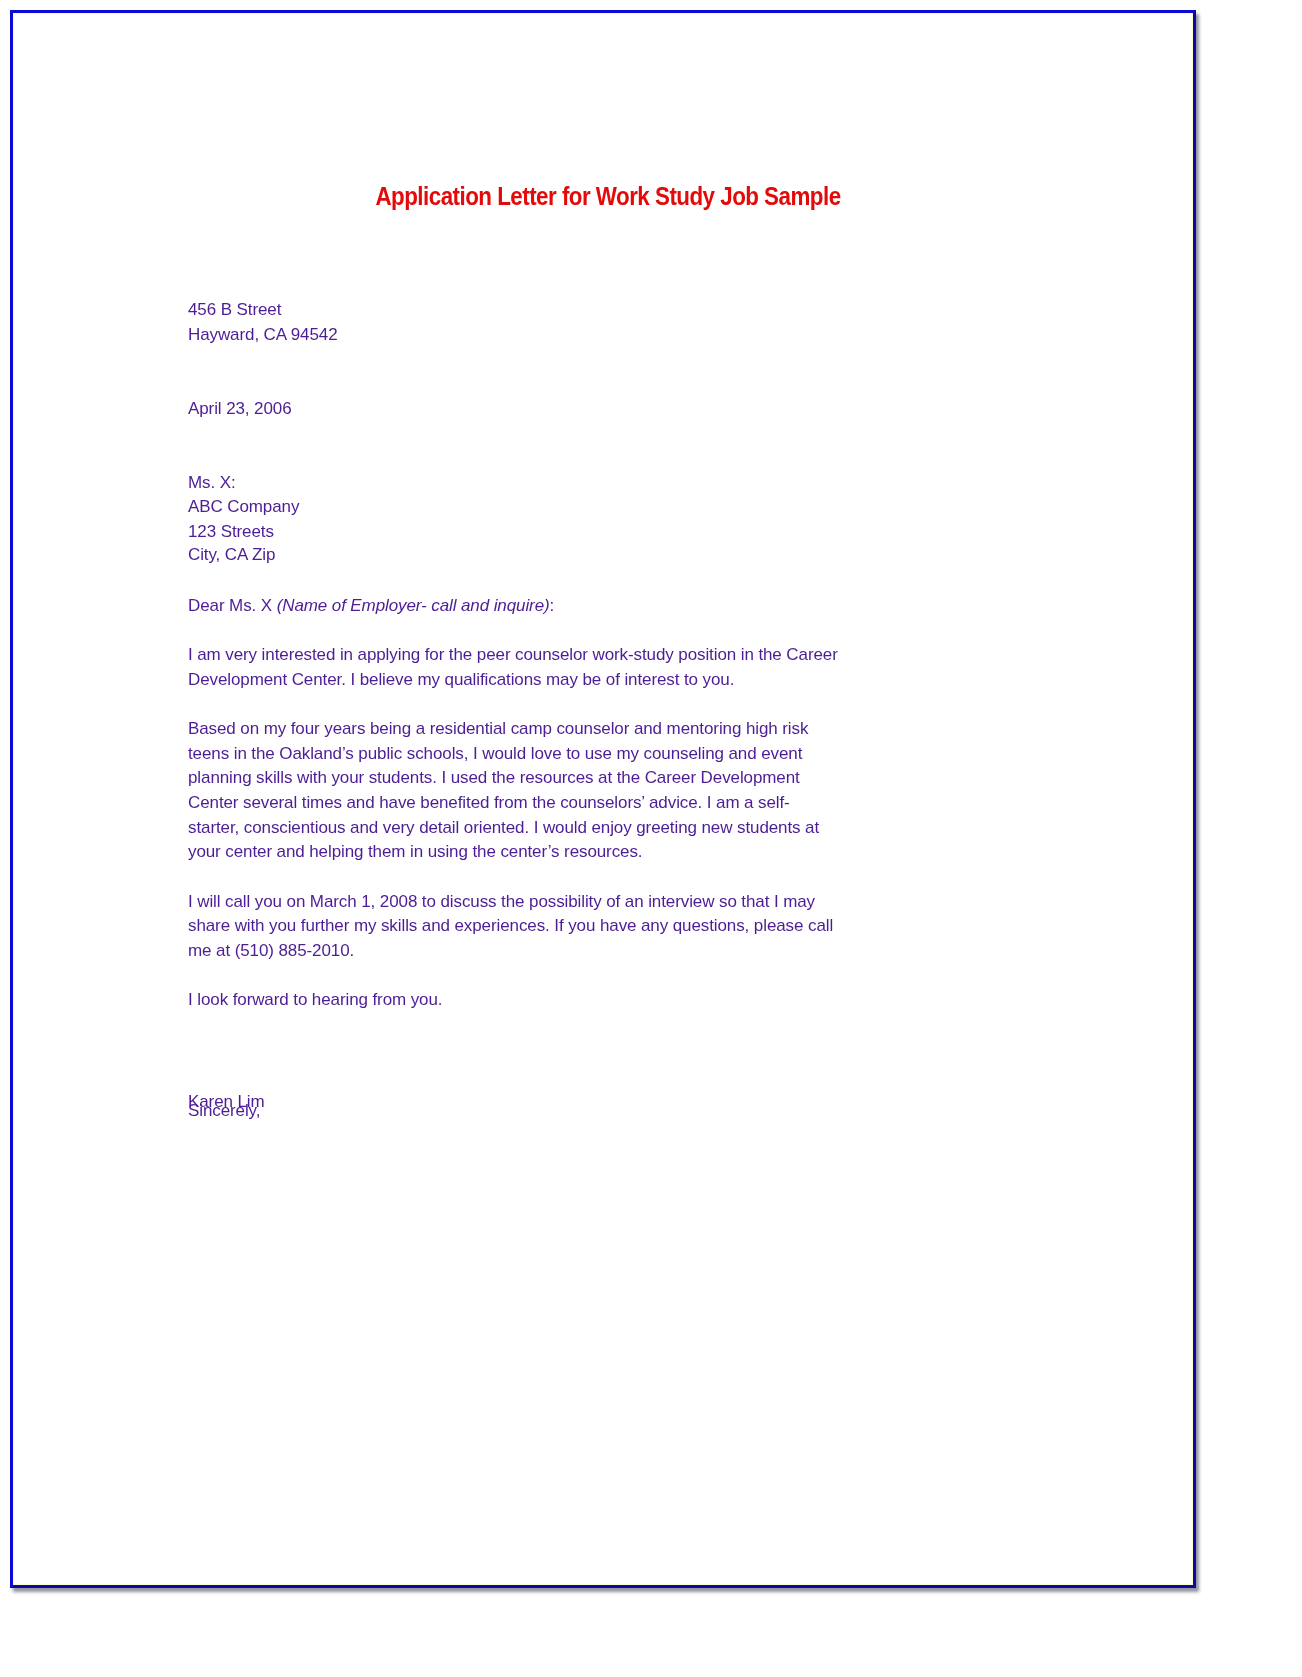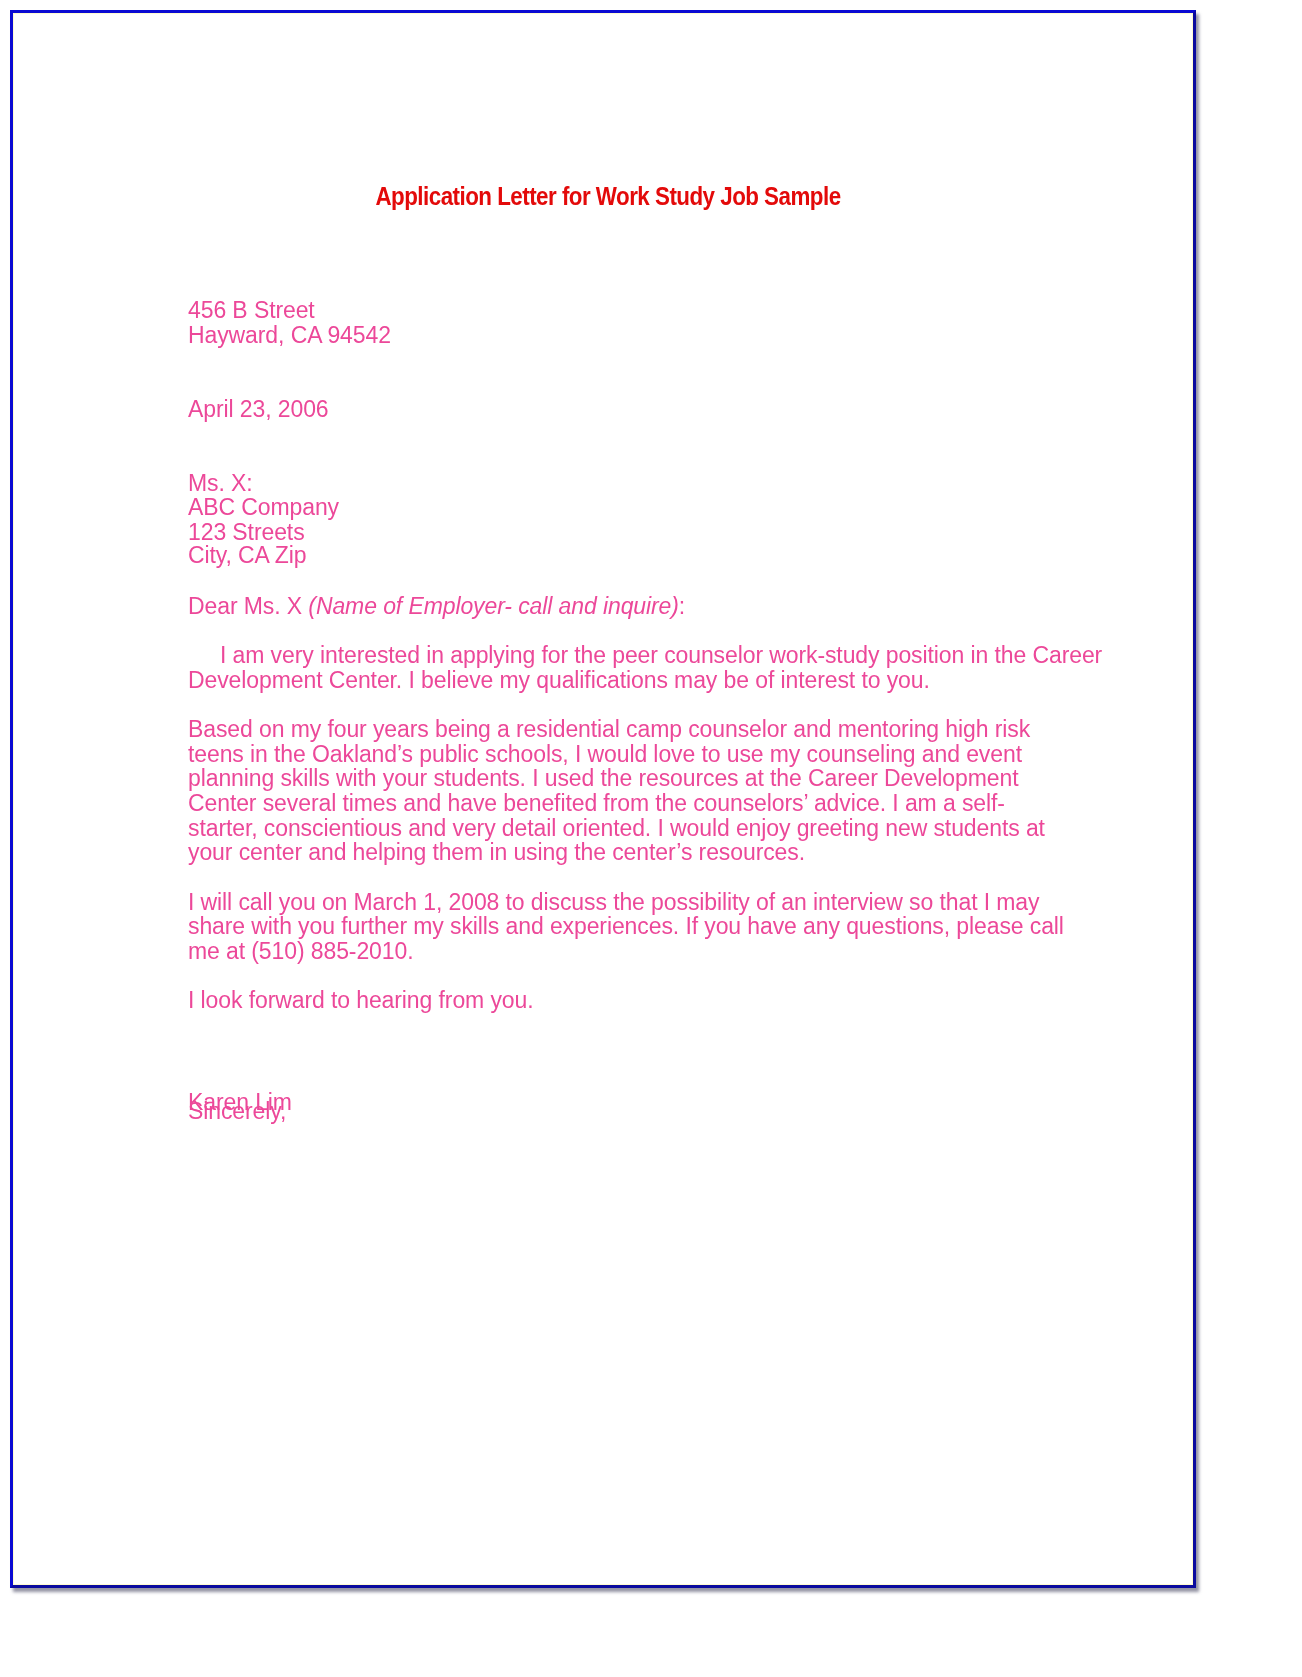--- a/index.html
+++ b/index.html
@@ -37,23 +37,23 @@
       font-weight: bold;
       font-size: 26px;
       letter-spacing: -0.6px;
       transform: scaleX(0.86);
       transform-origin: 608px 0;
       white-space: nowrap;
     }
     .line {
       position: absolute;
       left: 188px;
-      font-size: 23px;
+      font-size: 17px;
       line-height: 24px;
-      color: #ec4899;
+      color: #4c1d95;
       white-space: nowrap;
       letter-spacing: -0.1px;
     }
     .italic { font-style: italic; margin-top: 35px; }
   </style>
 </head>
 <body>
 
 <div class="page-frame"></div>
 
@@ -64,21 +64,21 @@
 
 <div class="line" style="top:397px;">April 23, 2006</div>
 
 <div class="line" style="top:471px;">Ms. X:</div>
 <div class="line" style="top:495px;">ABC Company</div>
 <div class="line" style="top:520px;">123 Streets</div>
 <div class="line" style="top:543px;">City, CA Zip</div>
 
 <div class="line" style="top:594px;"><span>Dear Ms. X </span><span class="italic">(Name of Employer- call and inquire)</span><span>:</span></div>
 
-<div class="line" style="top:643px;margin-left:32px;">I am very interested in applying for the peer counselor work-study position in the Career</div>
+<div class="line" style="top:643px;">I am very interested in applying for the peer counselor work-study position in the Career</div>
 <div class="line" style="top:668px;">Development Center.  I believe my qualifications may be of interest to you.</div>
 
 <div class="line" style="top:717px;">Based on my four years being a residential camp counselor and mentoring high risk</div>
 <div class="line" style="top:742px;">teens in the Oakland’s public schools, I would love to use my counseling and event</div>
 <div class="line" style="top:766px;">planning skills with your students.  I used the resources at the Career Development</div>
 <div class="line" style="top:791px;">Center several times and have benefited from the counselors’ advice.  I am a self-</div>
 <div class="line" style="top:816px;">starter, conscientious and very detail oriented.   I would enjoy greeting new students at</div>
 <div class="line" style="top:840px;">your center and helping them in using the center’s resources.</div>
 
 <div class="line" style="top:890px;">I will call you on March 1, 2008 to discuss the possibility of an interview so that I may</div>

